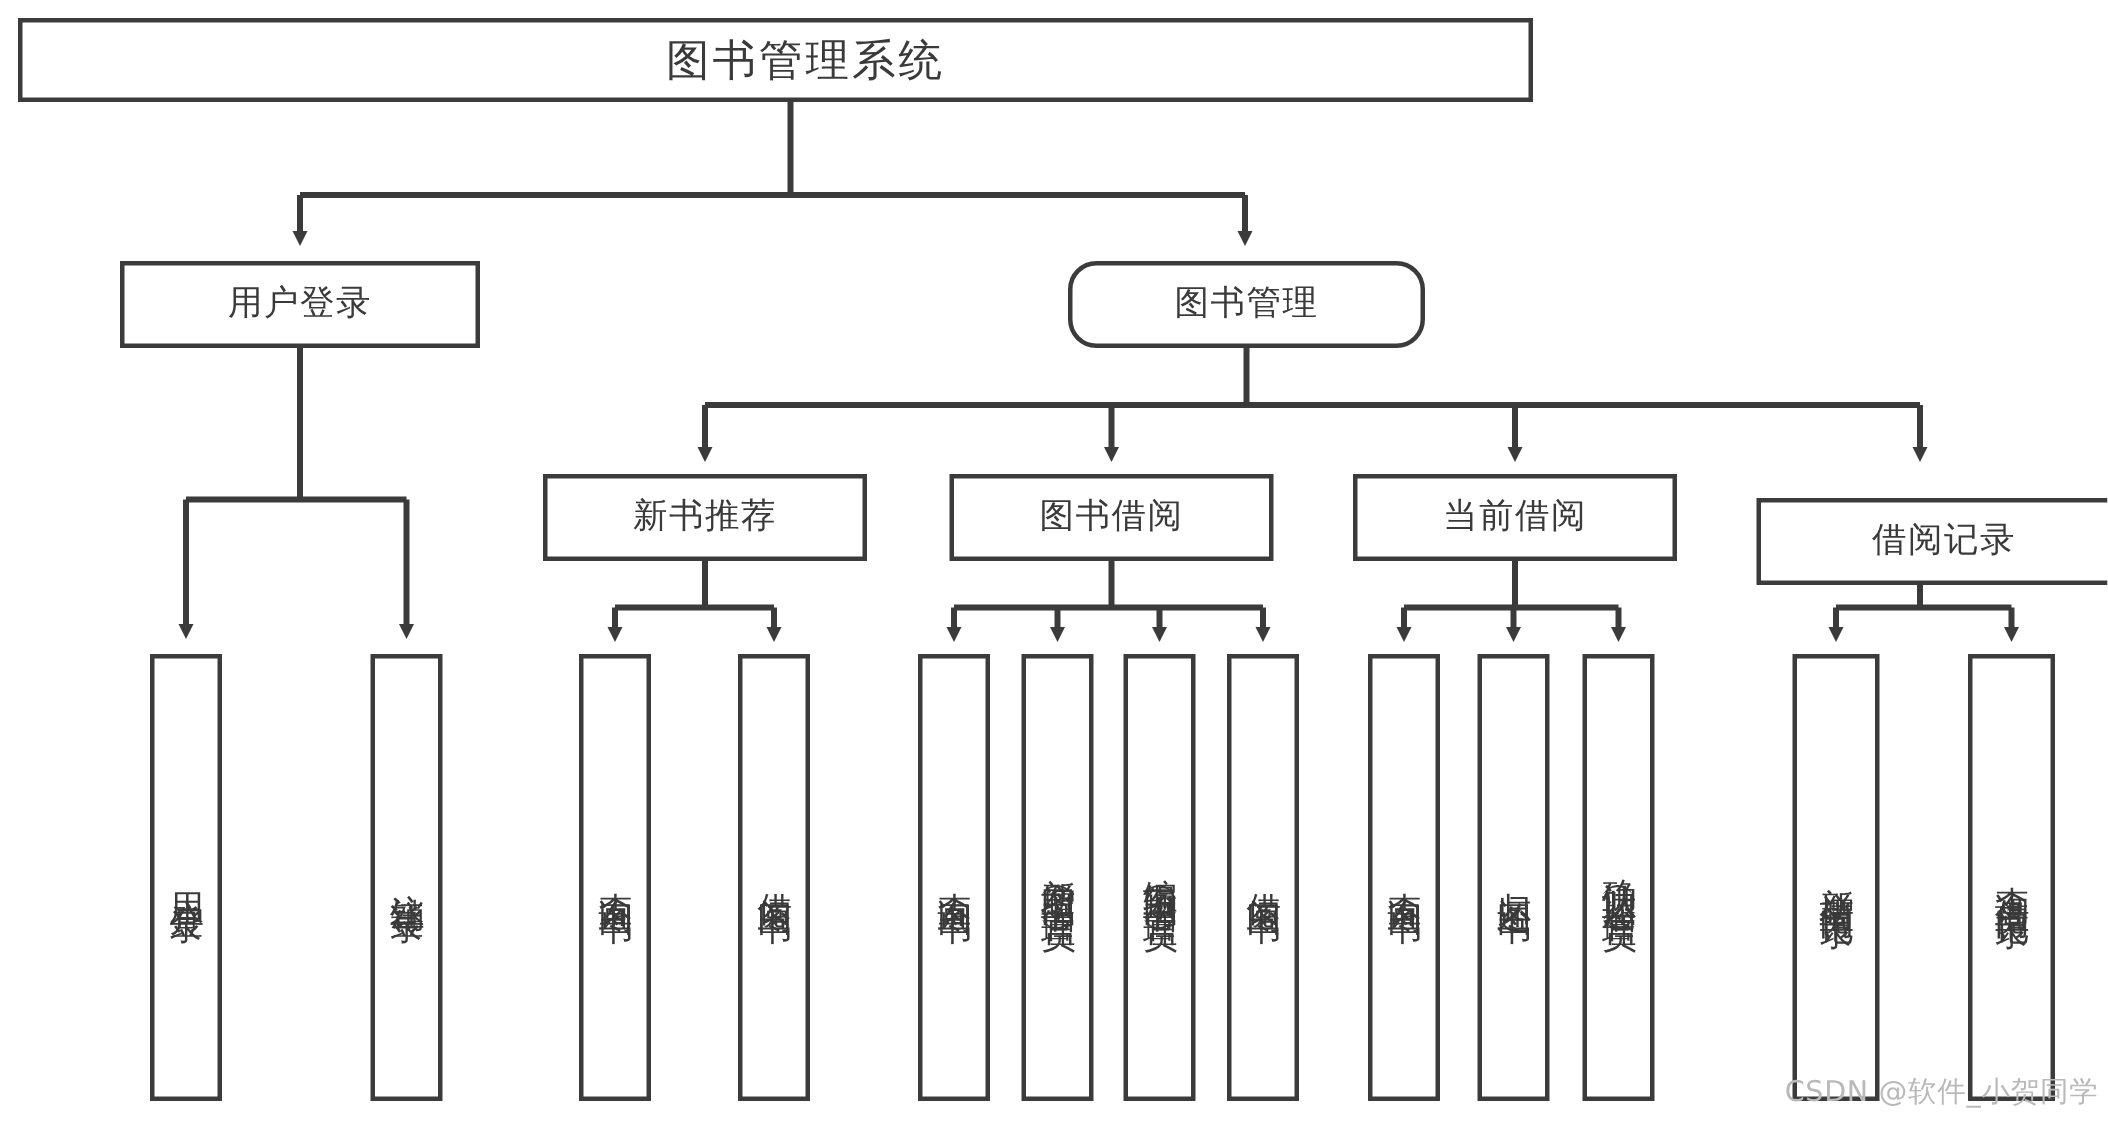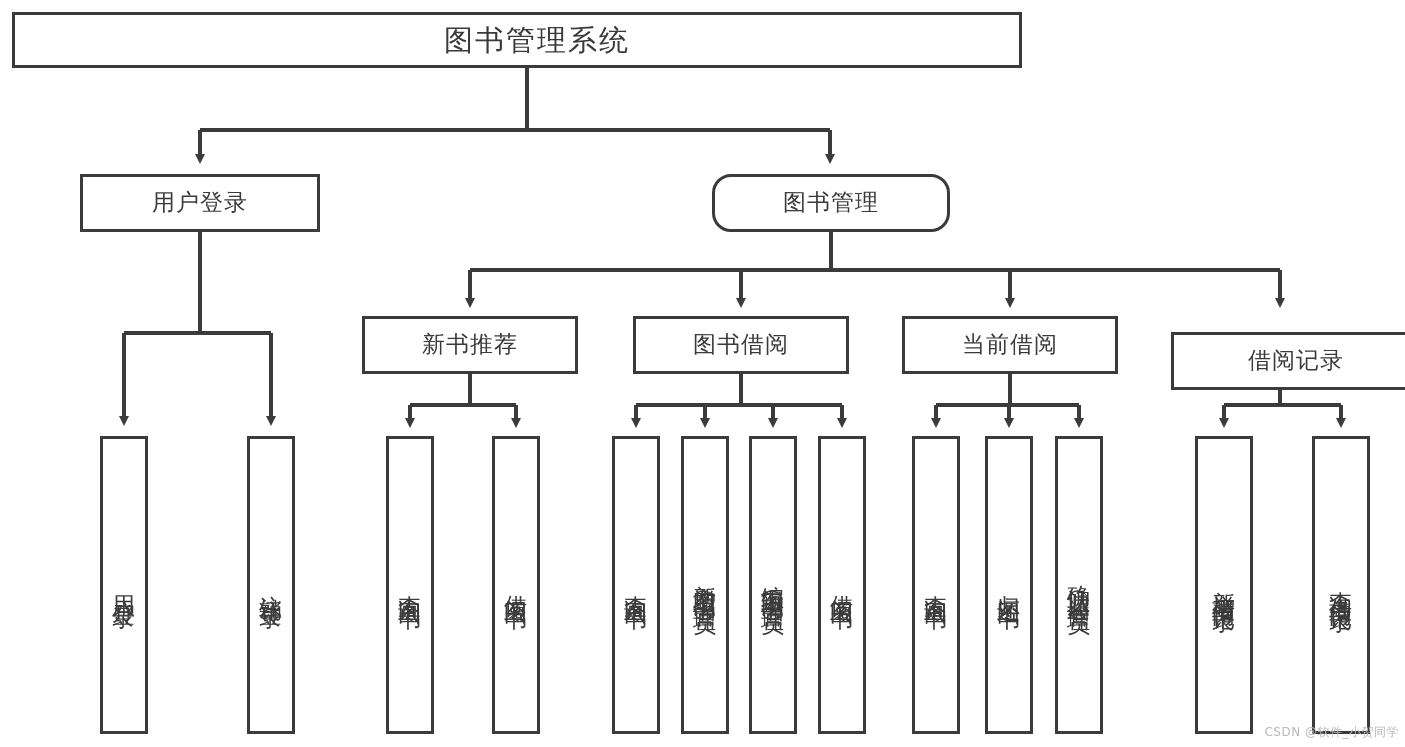--- a/index.html
+++ b/index.html
@@ -53,21 +53,21 @@
     letter-spacing: 4px;
     line-height: 1.05;
     text-align: center;
     padding: 4px 0;
     white-space: nowrap;
   }
   .watermark {
     position: absolute;
     right: 6px;
     bottom: 6px;
-    font-size: 12px;
+    font-size: 19px;
     color: #b9b9b9;
     letter-spacing: 0.5px;
     z-index: 5;
     white-space: nowrap;
   }
 </style>
 </head>
 <body>
 
 <div id="diagram-root">

